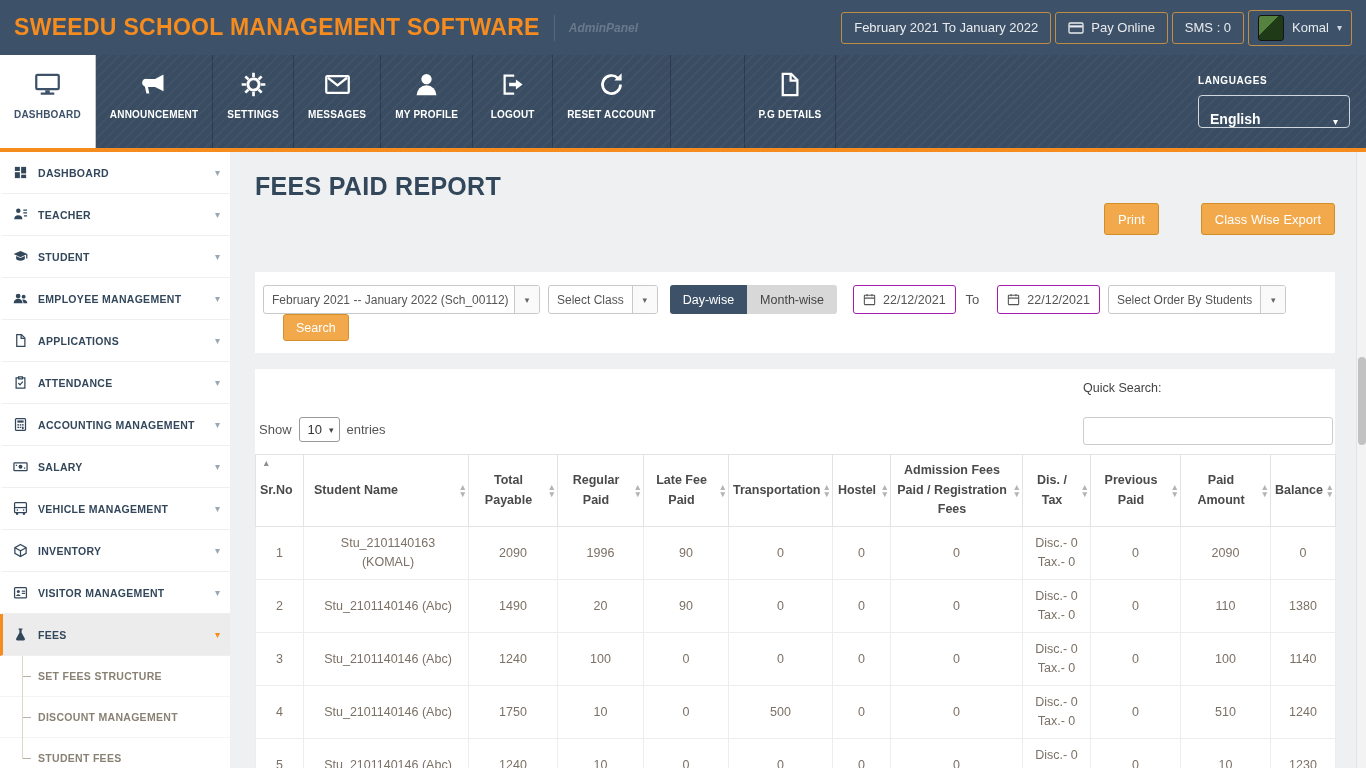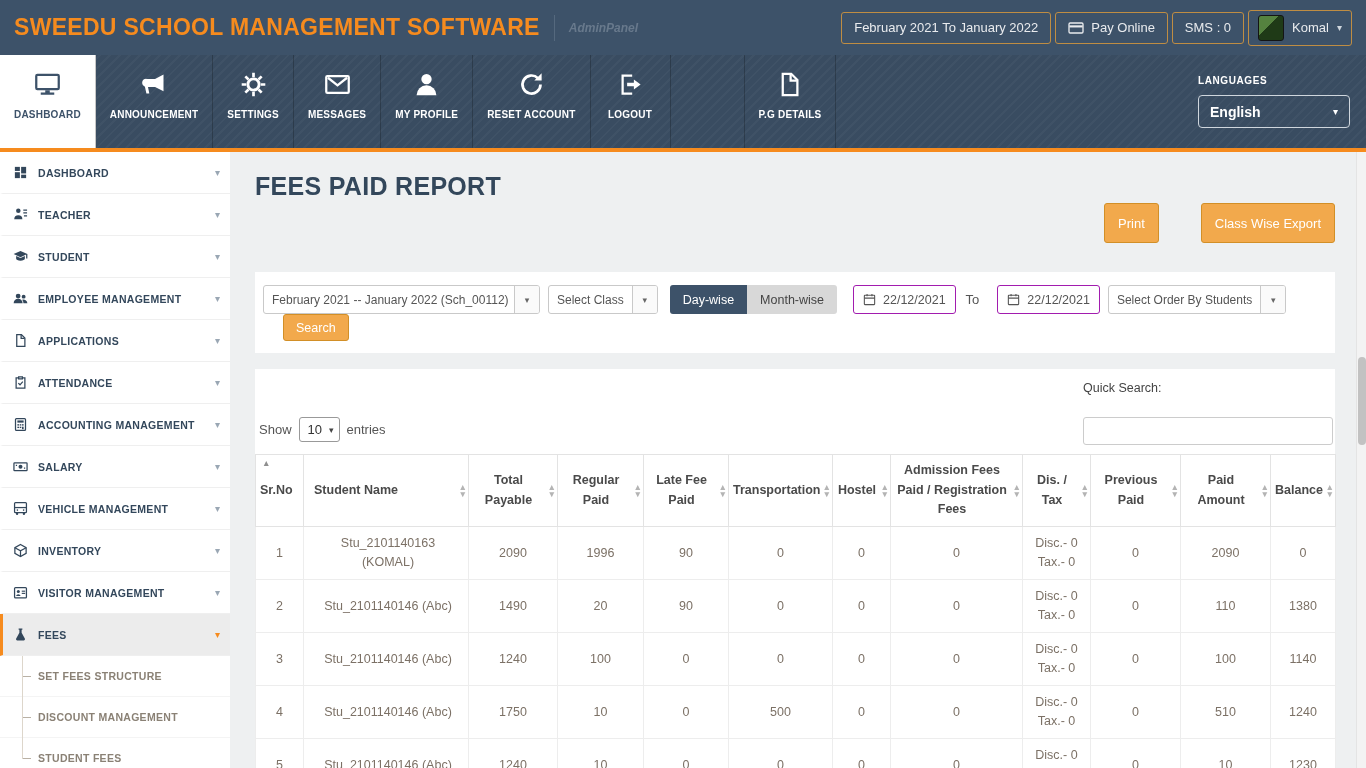--- a/index.html
+++ b/index.html
@@ -25,21 +25,21 @@
   .nav-items{display:flex;height:100%}
   .nav-item{min-width:80px;padding:16px 14px 0;display:flex;flex-direction:column;align-items:center;gap:11px;color:#fff;border-right:1px solid rgba(0,0,0,.22);cursor:pointer}
   .nav-item .nav-ico{width:27px;height:27px;color:#fff;display:inline-flex}
   .nav-item .nav-ico svg{width:100%;height:100%}
   .nav-lbl{font-size:10px;font-weight:bold;letter-spacing:.2px;white-space:nowrap}
   .nav-item.active{background:#fff;color:#3d5269}
   .nav-item.active .nav-ico{color:#3d5269}
   .nav-spacer{width:74px;border-right:1px solid rgba(0,0,0,.22)}
   .lang{position:absolute;right:16px;top:20px;color:#fff}
   .lang-label{font-size:10px;font-weight:bold;letter-spacing:.6px;margin-bottom:9px}
-  .lang-select{width:152px;height:33px;border:1px solid #cfd6dd;border-radius:4px;display:flex;align-items:center;justify-content:space-between;padding:0 11px;cursor:pointer}
+  .lang-select{width:152px;height:33px;border:1px solid #cfd6dd;border-radius:4px;display:flex;align-items:flex-end;justify-content:space-between;padding:0 11px;cursor:pointer}
   .lang-select span:first-child{font-size:14px;font-weight:bold}
   .lang-caret{font-size:10px}
   .orange-bar{height:4px;background:#f68b1e}
 
   
   .content{display:flex;height:616px}
 
   
   .sidebar{width:230px;background:#fff;overflow:hidden;flex:none}
   .side-item{height:42px;display:flex;align-items:center;padding:0 10px;border-bottom:1px solid #efefef;border-left:3px solid transparent;color:#33475b;cursor:pointer}
@@ -53,21 +53,21 @@
   .sub-list::before{content:'';position:absolute;left:22px;top:0;bottom:20px;width:1px;background:#ddd6cb}
   .subitem{height:41px;display:flex;align-items:center;border-bottom:1px solid #f4f4f4;cursor:pointer}
   .sub-dash{width:9px;border-top:1px solid #b9b1a5;margin-left:22px;margin-right:7px}
   .sub-lbl{font-size:10.5px;font-weight:bold;color:#8a8175;letter-spacing:.3px}
 
   
   .main{flex:1;padding:0 31px 0 25px;overflow:hidden}
   .page-head{display:flex;justify-content:space-between;margin-top:20px;height:70px}
   .page-head h1{color:#33475b;font-size:25px;font-weight:bold;letter-spacing:.3px}
   .actions{display:flex;gap:42px;margin-top:31px;align-items:flex-start}
-  .btn-orange{background:#f2a94c;border:1px solid #d28f27;color:#fff;border-radius:3px;font-size:13px;padding:6px 13px;cursor:pointer;font-family:inherit;height:40px;white-space:nowrap}
+  .btn-orange{background:#f2a94c;border:1px solid #d28f27;color:#fff;border-radius:3px;font-size:13px;padding:6px 13px;cursor:pointer;font-family:inherit;height:32px;white-space:nowrap}
 
   
   .filter-card{background:#fff;margin-top:30px;padding:13px 8px 12px}
   .frow{display:flex;align-items:center;gap:8px;flex-wrap:nowrap}
   .select-group{display:flex;align-items:stretch;border:1px solid #c9c9c9;border-radius:3px;height:29px;background:#fff;cursor:pointer}
   .select-text{display:flex;align-items:center;padding:0 8px;font-size:12px;color:#555;white-space:nowrap;overflow:hidden}
   .w-session .select-text{width:250px}
   .select-btn{width:25px;border-left:1px solid #c9c9c9;display:flex;align-items:center;justify-content:center;color:#666;font-size:9px;background:#fafafa;border-radius:0 2px 2px 0}
   .toggle{display:flex;height:29px;border-radius:3px;overflow:hidden;margin-left:4px}
   .toggle .on{background:#3d5269;color:#fff;padding:0 13px;font-size:12.5px;display:flex;align-items:center;cursor:pointer}
@@ -180,34 +180,34 @@
                 <circle cx="12" cy="7.2" r="4.6"></circle>
                 <path d="M3.2 21.5a8.8 8.8 0 0 1 17.6 0z"></path>
               </g>
             </svg>
           </span>
           <span class="nav-lbl">MY PROFILE</span>
         </div>
         <div class="nav-item">
           <span class="nav-ico">
             <svg viewBox="0 0 24 24" xmlns="http://www.w3.org/2000/svg">
+              <path fill="currentColor" d="M13.5 3v2H6v14h7.5v2H4V3z"></path>
+              <path fill="currentColor" d="m15 7.5 6 4.5-6 4.5v-3H9v-3h6z"></path>
+            </svg>
+          </span>
+          <span class="nav-lbl">LOGOUT</span>
+        </div>
+        <div class="nav-item">
+          <span class="nav-ico">
+            <svg viewBox="0 0 24 24" xmlns="http://www.w3.org/2000/svg">
               <path fill="none" stroke="currentColor" stroke-width="2.4" d="M20 12a8 8 0 1 1-2.3-5.6"></path>
               <path fill="currentColor" d="M21 2v6.5h-6.5z"></path>
             </svg>
           </span>
           <span class="nav-lbl">RESET ACCOUNT</span>
-        </div>
-        <div class="nav-item">
-          <span class="nav-ico">
-            <svg viewBox="0 0 24 24" xmlns="http://www.w3.org/2000/svg">
-              <path fill="currentColor" d="M13.5 3v2H6v14h7.5v2H4V3z"></path>
-              <path fill="currentColor" d="m15 7.5 6 4.5-6 4.5v-3H9v-3h6z"></path>
-            </svg>
-          </span>
-          <span class="nav-lbl">LOGOUT</span>
         </div>
         <div class="nav-spacer"></div>
         <div class="nav-item">
           <span class="nav-ico">
             <svg viewBox="0 0 24 24" xmlns="http://www.w3.org/2000/svg">
               <path fill="none" stroke="currentColor" stroke-width="2" d="M6 2.5h7.5L19 8v13.5H6z"></path>
               <path fill="none" stroke="currentColor" stroke-width="2" d="M13 3v5.5h5.5"></path>
             </svg>
           </span>
           <span class="nav-lbl">P.G DETAILS</span>

